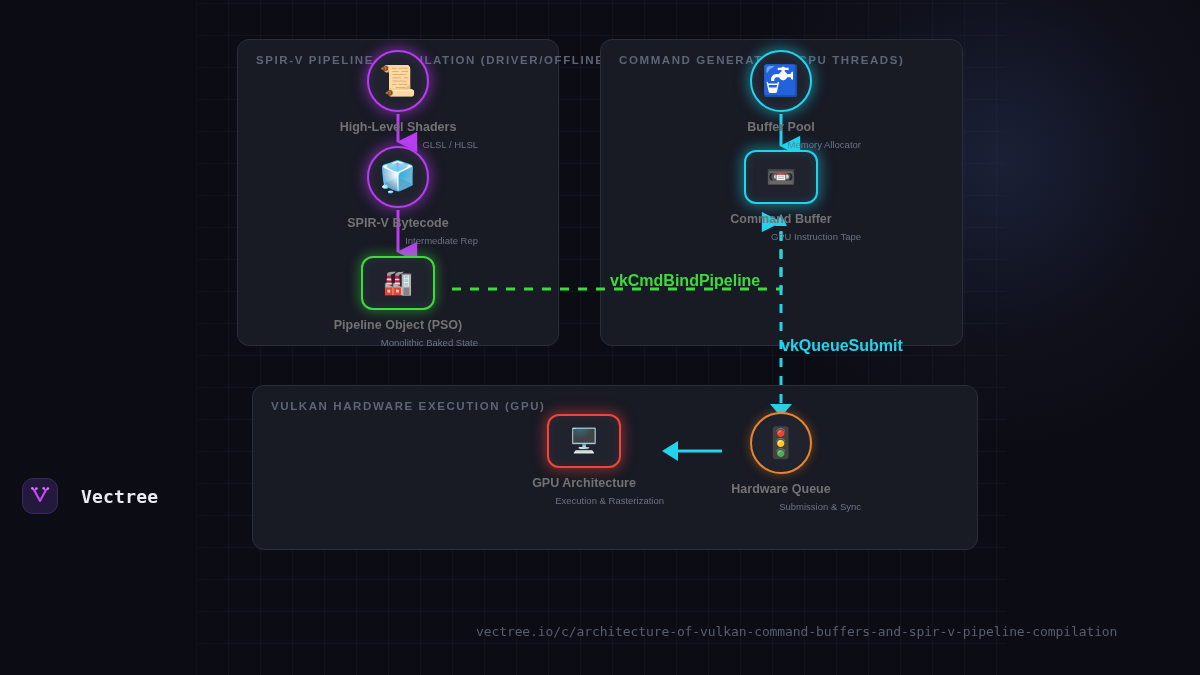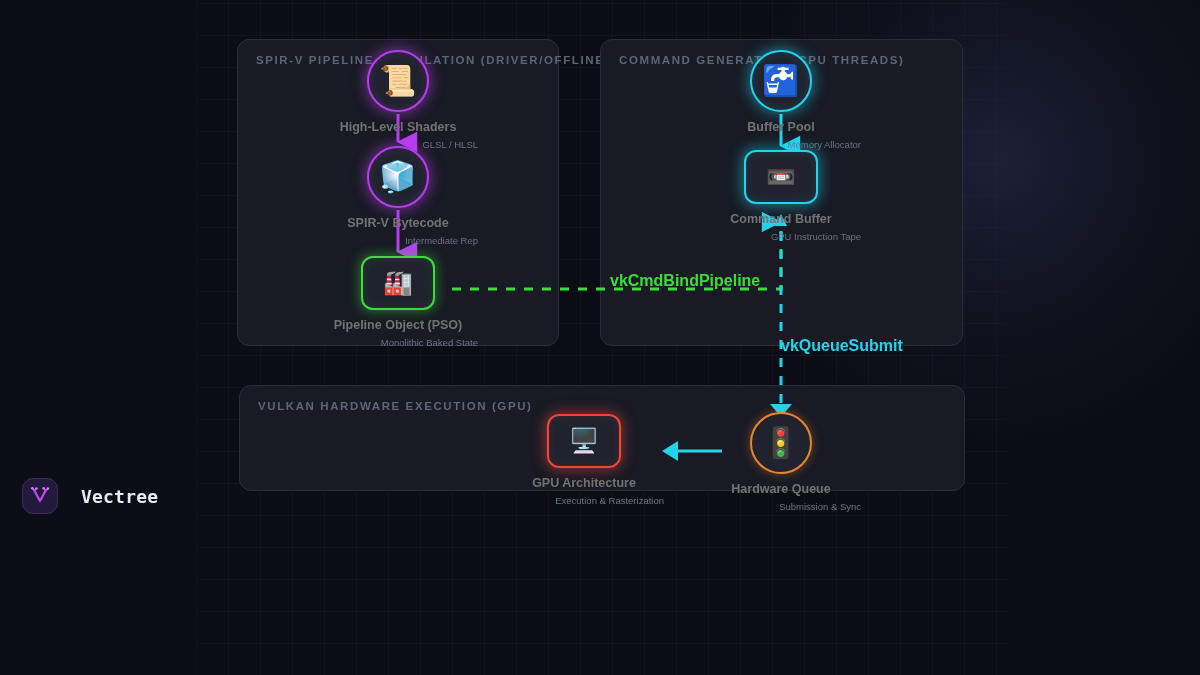--- a/index.html
+++ b/index.html
@@ -53,21 +53,21 @@
     top: 14px; left: 18px;
     font-size: 11.5px;
     font-weight: 700;
     letter-spacing: 1.6px;
     color: #5d6577;
     white-space: nowrap;
   }
 
   #panel-spirv   { left: 237px; top: 39px;  width: 322px; height: 307px; }
   #panel-cmdgen  { left: 600px; top: 39px;  width: 363px; height: 307px; }
-  #panel-gpu     { left: 239px; top: 385px; width: 726px; height: 106px; }
+  #panel-gpu     { left: 252px; top: 385px; width: 726px; height: 165px; }
 
   
   .node {
     position: absolute;
     width: 160px;
     margin-left: -80px;
     text-align: center;
   }
   .node-shape {
     margin: 0 auto;
@@ -328,14 +328,15 @@
         <circle cx="3.3" cy="3.2" r="1.25" fill="#d77bff"></circle>
         <circle cx="7.4" cy="3.4" r="1.25" fill="#d77bff"></circle>
         <circle cx="14.7" cy="3.3" r="1.25" fill="#d77bff"></circle>
         <circle cx="18.9" cy="3.4" r="1.25" fill="#d77bff"></circle>
       </svg>
     </div>
     <div class="brand-name">Vectree</div>
   </div>
 
 
+  <div class="footer-url">vectree.io/c/architecture-of-vulkan-command-buffers-and-spir-v-pipeline-compilation</div>
 
 </div>
 
 </body></html>

